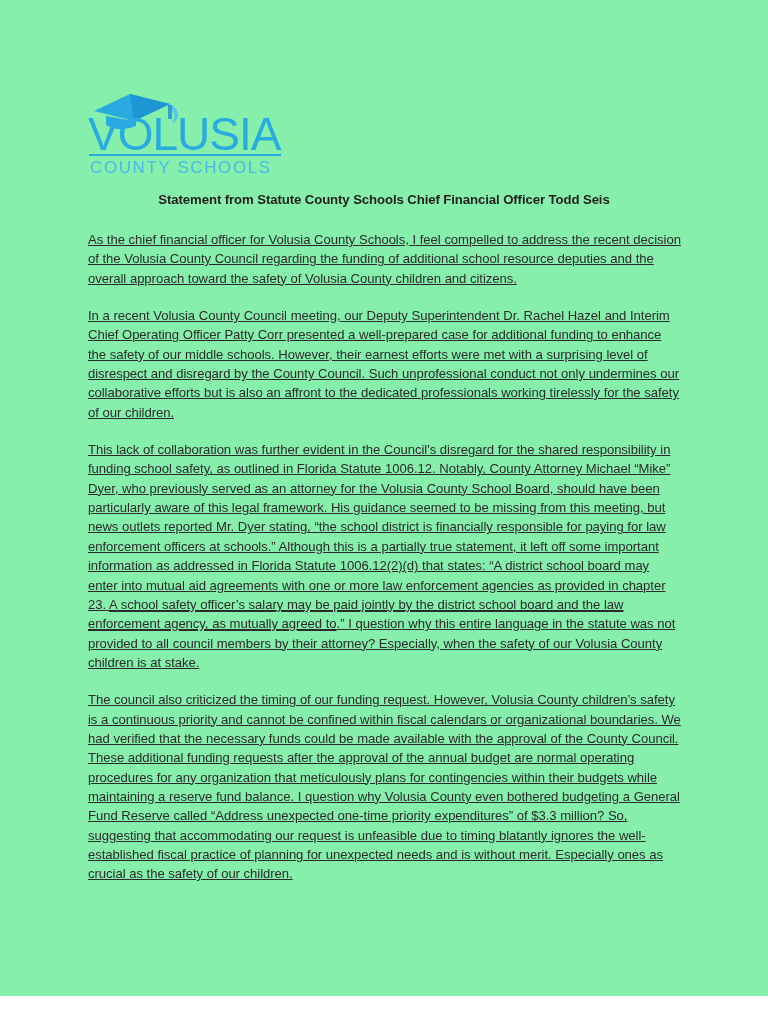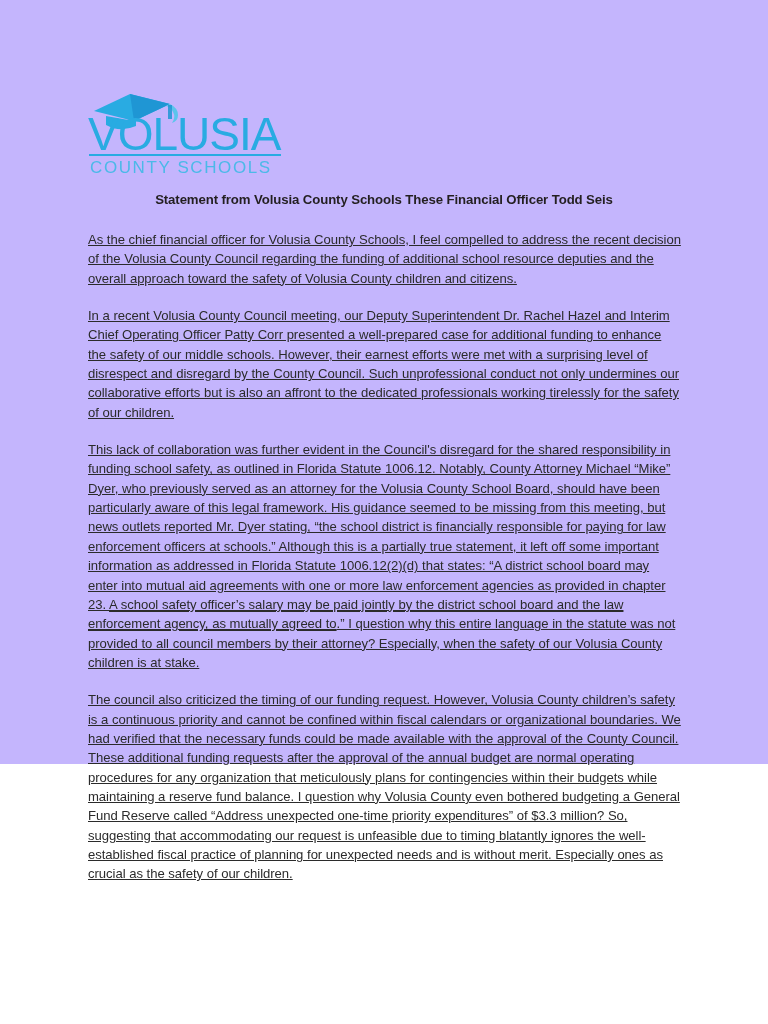--- a/index.html
+++ b/index.html
@@ -11,24 +11,24 @@
     width: 768px;
     height: 1024px;
     font-family: "Liberation Sans", sans-serif;
     color: #231f20;
     overflow: hidden;
     position: relative;
   }
 
   .page {
     width: 768px;
-    height: 764px;
+    height: 996px;
     box-sizing: border-box;
     padding: 0;
-    background: #c4b5fd;
+    background: #86efac;
     position: relative;
   }
 
   
   .logo-block {
     position: absolute;
     left: 86px;
     top: 88px;
     width: 200px;
     height: 92px;
@@ -95,21 +95,21 @@
       </g>
 
       <text x="2" y="62" font-family="'Liberation Sans', sans-serif" font-size="46" font-weight="400" fill="#29ABE2" letter-spacing="-1">VOLUSIA</text>
 
       <rect x="3" y="66" width="192" height="2" fill="#29ABE2"></rect>
 
       <text x="4" y="85" font-family="'Liberation Sans', sans-serif" font-size="17" font-weight="400" fill="#4BB9E8" letter-spacing="1.6">COUNTY SCHOOLS</text>
     </svg>
   </div>
 
-  <div class="doc-title">Statement from Volusia County Schools These Financial Officer Todd Seis</div>
+  <div class="doc-title">Statement from Statute County Schools Chief Financial Officer Todd Seis</div>
 
   <div class="body-wrap">
     <p class="para"><span>As the chief financial officer for Volusia County Schools, I feel compelled to address the recent decision of the Volusia County Council regarding the funding of additional school resource deputies and the overall approach toward the safety of Volusia County children and citizens.</span></p>
     <p class="para"><span>In a recent Volusia County Council meeting, our Deputy Superintendent Dr. Rachel Hazel and Interim Chief Operating Officer Patty Corr presented a well-prepared case for additional funding to enhance the safety of our middle schools. However, their earnest efforts were met with a surprising level of disrespect and disregard by the County Council. Such unprofessional conduct not only undermines our collaborative efforts but is also an affront to the dedicated professionals working tirelessly for the safety of our children.</span></p>
     <p class="para"><span>This lack of collaboration was further evident in the Council's disregard for the shared responsibility in funding school safety, as outlined in Florida Statute 1006.12. Notably, County Attorney Michael “Mike” Dyer, who previously served as an attorney for the Volusia County School Board, should have been particularly aware of this legal framework. His guidance seemed to be missing from this meeting, but news outlets reported Mr. Dyer stating, “the school district is financially responsible for paying for law enforcement officers at schools.” Although this is a partially true statement, it left off some important information as addressed in Florida Statute 1006.12(2)(d) that states: “A district school board may enter into mutual aid agreements with one or more law enforcement agencies as provided in chapter 23. </span><span class="u">A school safety officer’s salary may be paid jointly by the district school board and the law enforcement agency, as mutually agreed to</span><span>.” I question why this entire language in the statute was not provided to all council members by their attorney? Especially, when the safety of our Volusia County children is at stake.</span></p>
     <p class="para"><span>The council also criticized the timing of our funding request. However, Volusia County children’s safety is a continuous priority and cannot be confined within fiscal calendars or organizational boundaries. We had verified that the necessary funds could be made available with the approval of the County Council. These additional funding requests after the approval of the annual budget are normal operating procedures for any organization that meticulously plans for contingencies within their budgets while maintaining a reserve fund balance. I question why Volusia County even bothered budgeting a General Fund Reserve called “Address unexpected one-time priority expenditures” of $3.3 million? So, suggesting that accommodating our request is unfeasible due to timing blatantly ignores the well-established fiscal practice of planning for unexpected needs and is without merit. Especially ones as crucial as the safety of our children.</span></p>
   </div>
 
 </div>
 

